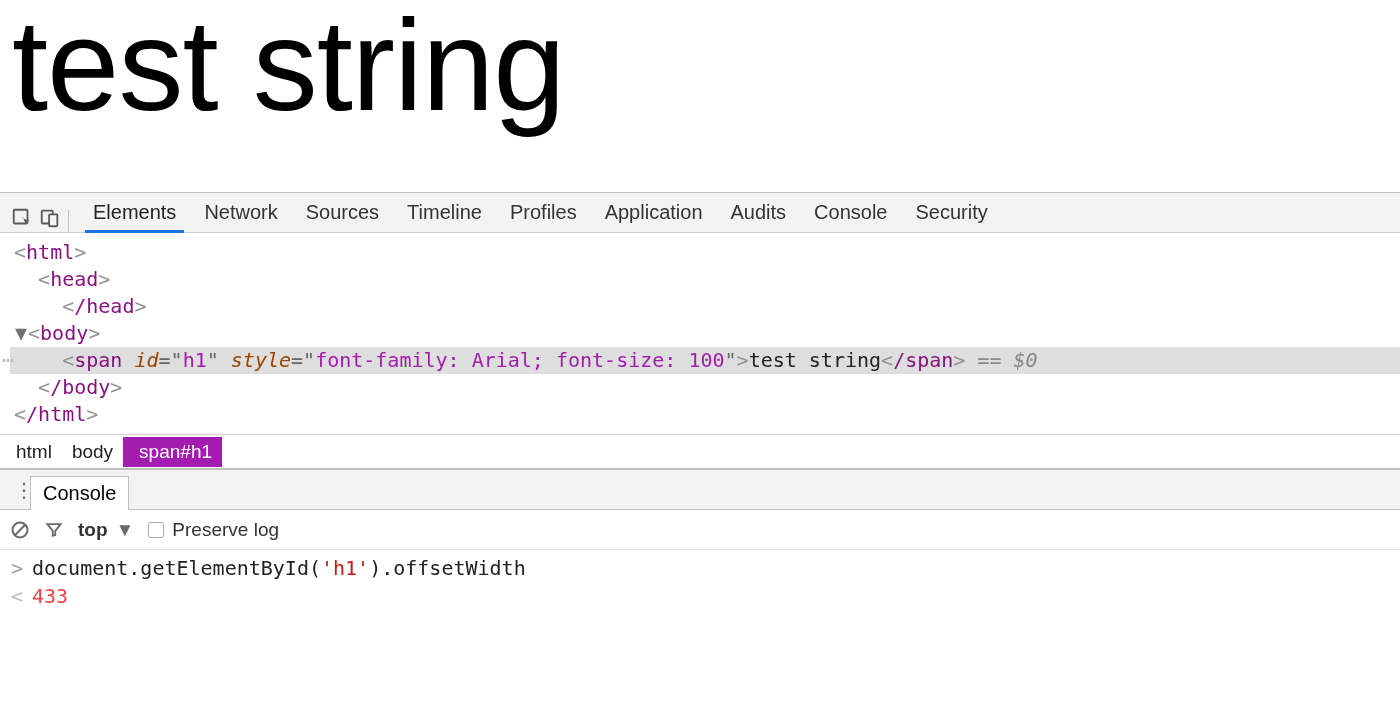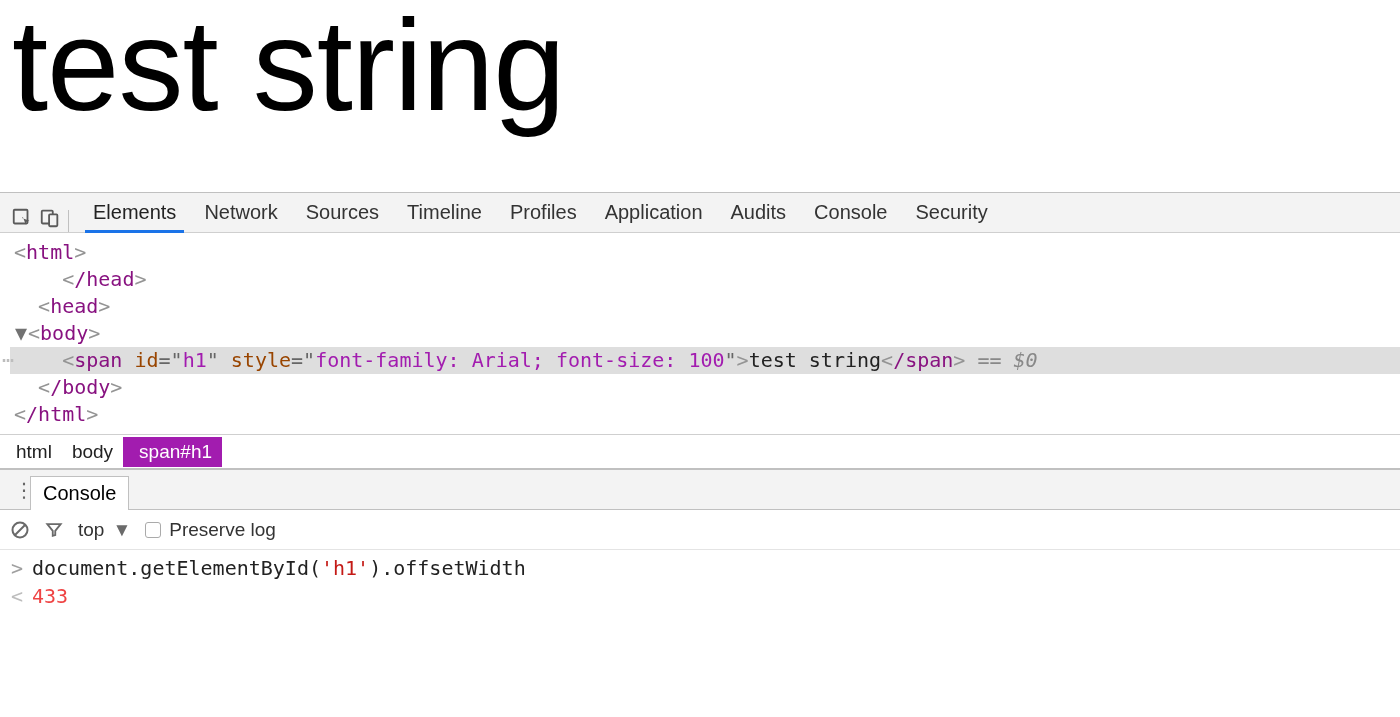--- a/index.html
+++ b/index.html
@@ -13,37 +13,37 @@
   .tabs-bar .sep { width:1px; height:22px; background:#c0c0c0; margin:0 10px 0 4px; }
   .tab { padding:0 14px; height:40px; line-height:40px; cursor:pointer; color:#333; }
   .tab.active { color:#222; position:relative; }
   .tab.active::after { content:""; position:absolute; left:6px; right:6px; bottom:-1px; height:3px; background:#1a73e8; }
   .elements-panel { background:#fff; flex:none; padding:6px 0 6px 10px; font-family: Menlo, Monaco, Consolas, monospace; font-size:20px; line-height:27px; color:#222; border-bottom:1px solid #cfcfcf; }
   .elements-panel .row { white-space:pre; padding:0 4px; }
   .elements-panel .row.selected { background:#dedede; position:relative; }
   .elements-panel .row.selected::before { content:"⋯"; position:absolute; left:-8px; color:#bdbdbd; }
   .t-angle { color:#949494; }
   .t-tag { color:#881280; }
-  .t-attr { color:#994500; }
+  .t-attr { color:#994500;font-style:italic; }
   .t-eq { color:#666; }
   .t-val { color:#a21caf; }
   .t-quote { color:#666; }
   .t-text { color:#222; }
   .t-comment { color:#888; font-style:italic; }
   .arrow { color:#727272; display:inline-block; width:14px; text-align:center; }
   .crumbs { background:#fff; height:34px; border-bottom:1px solid #c0c0c0; display:flex; align-items:center; font-size:19px; padding:0 6px; }
   .crumb { padding:4px 10px; color:#222; cursor:pointer; }
   .crumb.active { background:#a21caf; color:#fff;padding-left:16px; }
   .drawer { border-top:1px solid #c0c0c0; background:#f3f3f3; display:flex; flex-direction:column; flex:1; }
   .drawer-tabs { display:flex; align-items:center; height:40px; border-bottom:1px solid #c0c0c0; padding:0 6px; background:#f3f3f3; }
   .kebab { width:24px; text-align:center; font-size:20px; color:#666; padding:0 8px; cursor:pointer; }
   .drawer-tab { background:#fff; border:1px solid #c0c0c0; border-bottom:none; height:34px; line-height:32px; padding:0 12px; font-size:20px; margin-top:6px; }
   .console-toolbar { display:flex; align-items:center; height:40px; border-bottom:1px solid #e4e4e4; padding:0 10px; gap:14px; background:#fff; font-size:19px; color:#333; }
   .console-toolbar .icon { color:#6a6a6a; display:inline-flex; align-items:center; }
-  .ctx { display:flex; align-items:center; gap:8px; color:#333; }
+  .ctx { display:flex; align-items:center; gap:8px; color:#333;font-weight:bold; }
   .chk { width:16px; height:16px; border:1px solid #aaa; border-radius:3px; background:#fff; display:inline-block; margin-right:8px; }
   .console-body { background:#fff; flex:1; font-family: Menlo, Monaco, Consolas, monospace; font-size:20px; padding:4px 0; color:#222; }
   .cline { display:flex; align-items:flex-start; padding:2px 10px; gap:8px; }
   .cline .g { color:#a0a0a0; width:14px; text-align:center; }
   .cline .g.out { color:#bdbdbd; }
   .js-str { color:#c41a16; }
   .js-num { color:#ef4444; }
   svg { display:block; }
 </style>
 </head>
@@ -77,22 +77,22 @@
       <div class="tab">Timeline</div>
       <div class="tab">Profiles</div>
       <div class="tab">Application</div>
       <div class="tab">Audits</div>
       <div class="tab">Console</div>
       <div class="tab">Security</div>
     </div>
 
     <div class="elements-panel">
       <div class="row"><span class="t-angle">&lt;</span><span class="t-tag">html</span><span class="t-angle">&gt;</span></div>
+      <div class="row">  <span class="t-angle">&lt;</span><span class="t-tag">head</span><span class="t-angle">&gt;</span></div>
       <div class="row">    <span class="t-angle">&lt;</span><span class="t-tag">/head</span><span class="t-angle">&gt;</span></div>
-      <div class="row">  <span class="t-angle">&lt;</span><span class="t-tag">head</span><span class="t-angle">&gt;</span></div>
       <div class="row"><span class="arrow">▼</span><span class="t-angle">&lt;</span><span class="t-tag">body</span><span class="t-angle">&gt;</span></div>
       <div class="row selected">    <span class="t-angle">&lt;</span><span class="t-tag">span</span> <span class="t-attr">id</span><span class="t-eq">=</span><span class="t-quote">"</span><span class="t-val">h1</span><span class="t-quote">"</span> <span class="t-attr">style</span><span class="t-eq">=</span><span class="t-quote">"</span><span class="t-val">font-family: Arial; font-size: 100</span><span class="t-quote">"</span><span class="t-angle">&gt;</span><span class="t-text">test string</span><span class="t-angle">&lt;</span><span class="t-tag">/span</span><span class="t-angle">&gt;</span><span class="t-comment"> == $0</span></div>
       <div class="row">  <span class="t-angle">&lt;</span><span class="t-tag">/body</span><span class="t-angle">&gt;</span></div>
       <div class="row"><span class="t-angle">&lt;</span><span class="t-tag">/html</span><span class="t-angle">&gt;</span></div>
     </div>
 
     <div class="crumbs">
       <div class="crumb">html</div>
       <div class="crumb">body</div>
       <div class="crumb active">span#h1</div>

